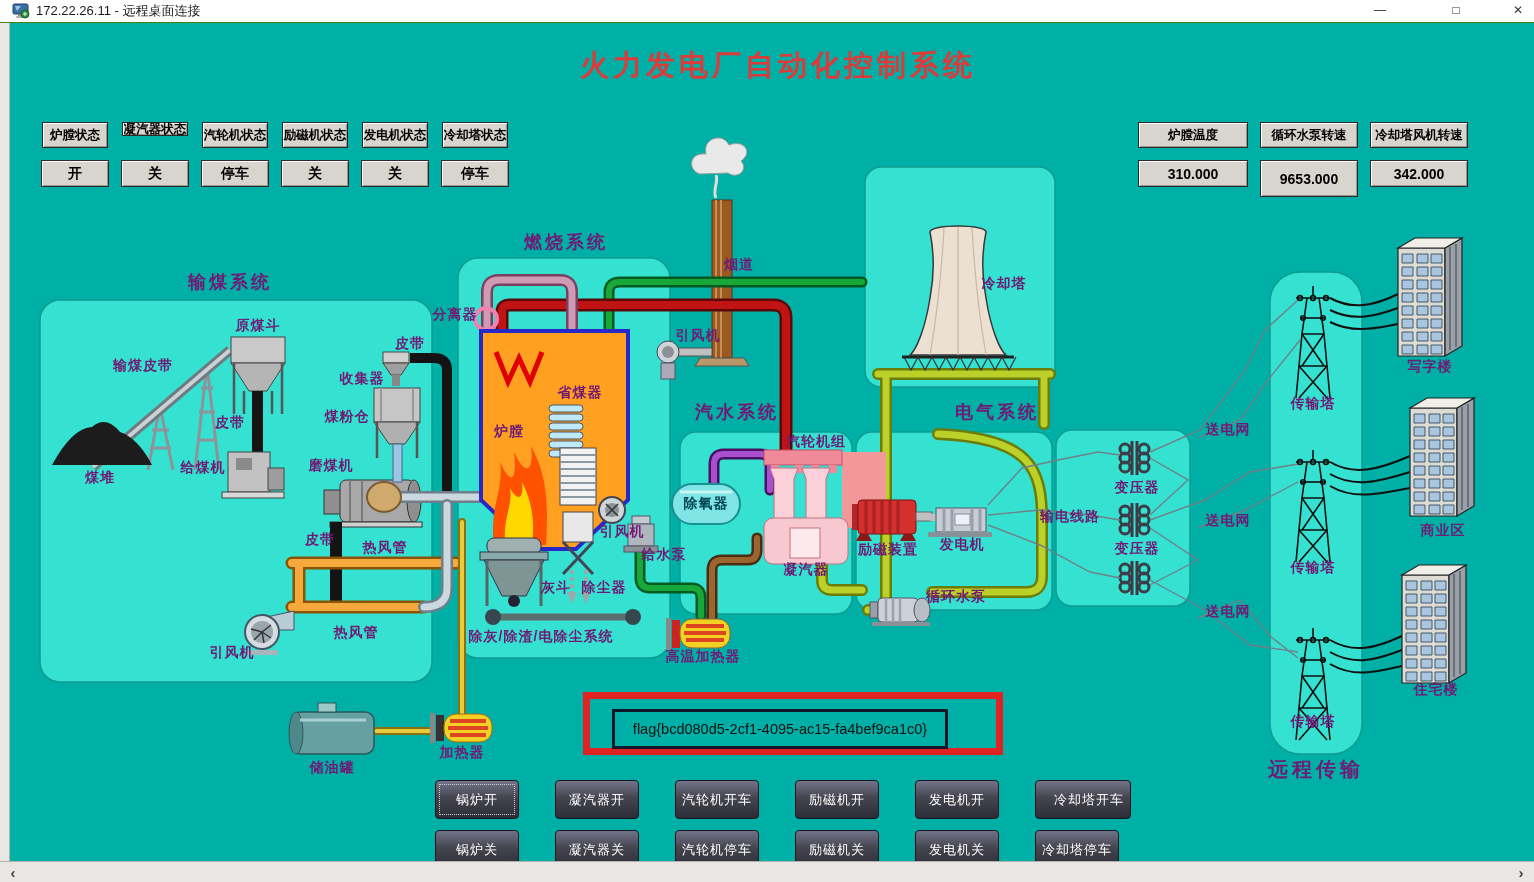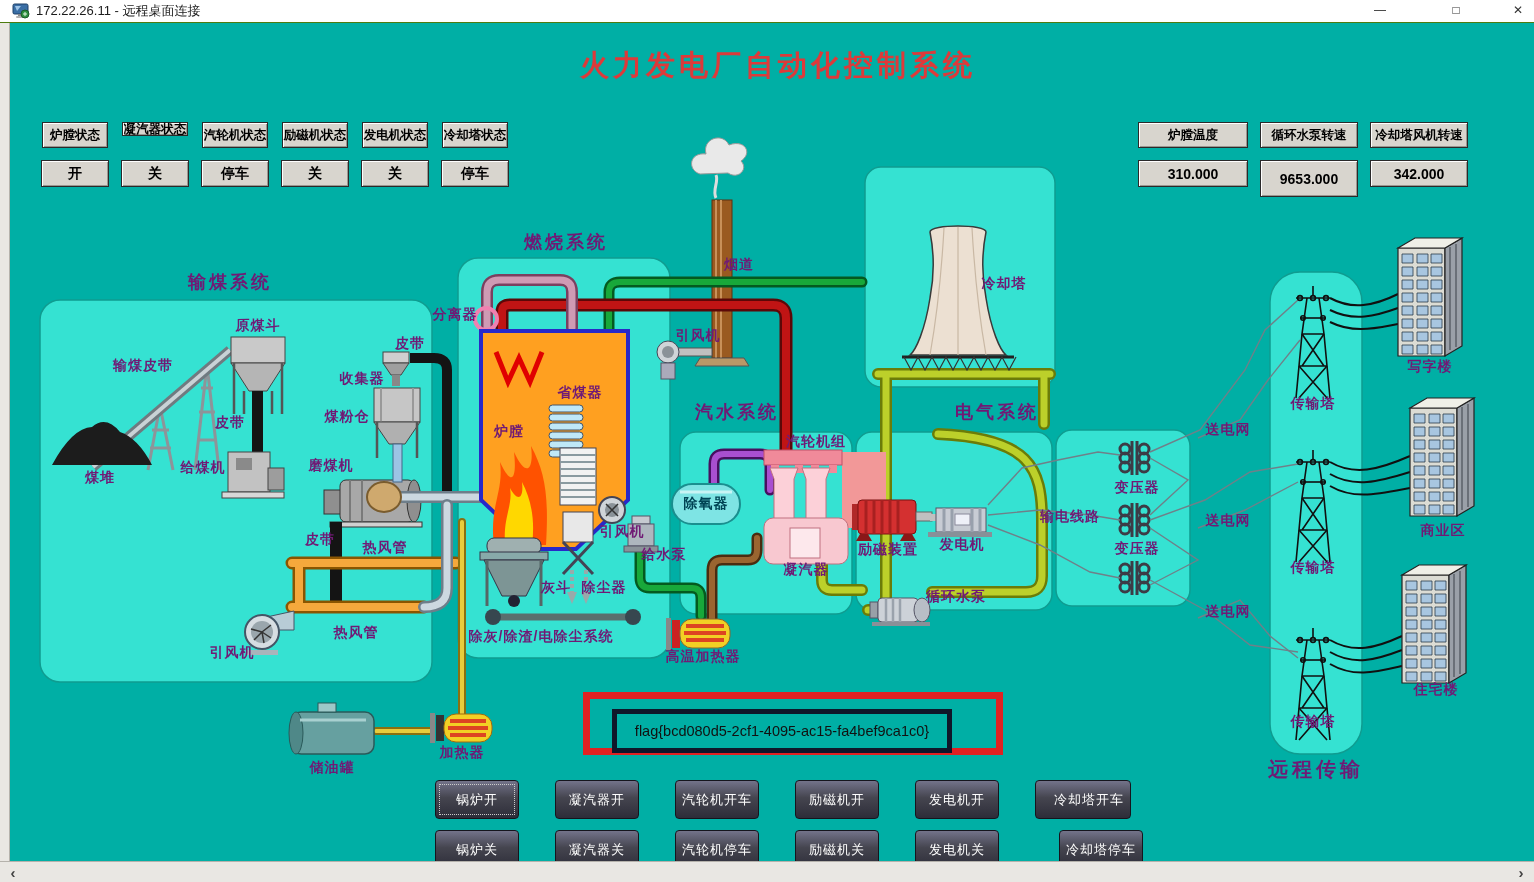--- a/index.html
+++ b/index.html
@@ -32,21 +32,21 @@
         justify-content:center;font-size:12.5px;font-weight:700;color:#000;z-index:3;white-space:nowrap;}
   .gval{font-size:14px;}
   
   .dbtn{position:absolute;width:82px;height:37px;background:linear-gradient(180deg,#73738a 0%,#45454f 45%,#2d2d39 100%);
         border:1px solid #15151d;border-radius:4px;color:#fff;display:flex;align-items:center;
         justify-content:center;font-size:13px;letter-spacing:1px;z-index:3;cursor:default;}
   .dbtn.focus{outline:1px dotted #cccccc;outline-offset:-5px;}
   
   .flag-outer{position:absolute;left:583px;top:692px;width:420px;height:63px;border:7px solid #e02222;
               box-sizing:border-box;z-index:4;}
-  .flag-inner{position:absolute;left:22px;top:10px;width:330px;height:34px;border:5px solid #0f172a;
+  .flag-inner{position:absolute;left:22px;top:10px;width:330px;height:34px;border:3px solid #0f172a;
               display:flex;align-items:center;justify-content:center;font-size:14.5px;color:#111;
               background:transparent;white-space:nowrap;}
   
   .scene{position:absolute;left:0;top:0;z-index:1;pointer-events:none;}
   .panel{fill:#35e2d2;stroke:#0f9c90;stroke-width:1.5;}
   .pipe{fill:none;stroke-linecap:round;stroke-linejoin:round;}
   .yg-o{stroke:#6b7c08;stroke-width:12;} .yg-i{stroke:#bcd02a;stroke-width:7;}
   .red-o{stroke:#5c0808;stroke-width:13;} .red-i{stroke:#c01414;stroke-width:8;}
   .grn-o{stroke:#045a20;stroke-width:11;} .grn-i{stroke:#18a83a;stroke-width:6;}
   .brn-o{stroke:#4a2c10;stroke-width:11;} .brn-i{stroke:#9a6530;stroke-width:6;}
@@ -454,21 +454,21 @@
   <div class="dbtn" style="left:555px;top:780px;">凝汽器开</div>
   <div class="dbtn" style="left:675px;top:780px;">汽轮机开车</div>
   <div class="dbtn" style="left:795px;top:780px;">励磁机开</div>
   <div class="dbtn" style="left:915px;top:780px;">发电机开</div>
   <div class="dbtn" style="left:1035px;top:780px;padding-left:12px;">冷却塔开车</div>
   <div class="dbtn" style="left:435px;top:830px;">锅炉关</div>
   <div class="dbtn" style="left:555px;top:830px;">凝汽器关</div>
   <div class="dbtn" style="left:675px;top:830px;">汽轮机停车</div>
   <div class="dbtn" style="left:795px;top:830px;">励磁机关</div>
   <div class="dbtn" style="left:915px;top:830px;">发电机关</div>
-  <div class="dbtn" style="left:1035px;top:830px;margin-left:24px;">冷却塔停车</div>
+  <div class="dbtn" style="left:1035px;top:830px;">冷却塔停车</div>
 
   <div class="vscroll"></div>
   <div class="hscroll">
     <div class="hs-arrow" style="left:0;">‹</div>
     <div class="hs-arrow" style="right:0;">›</div>
   </div>
 
 </div>
 
 </body></html>

